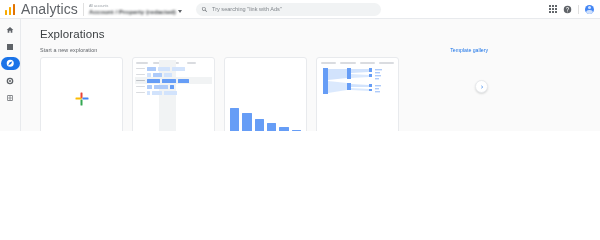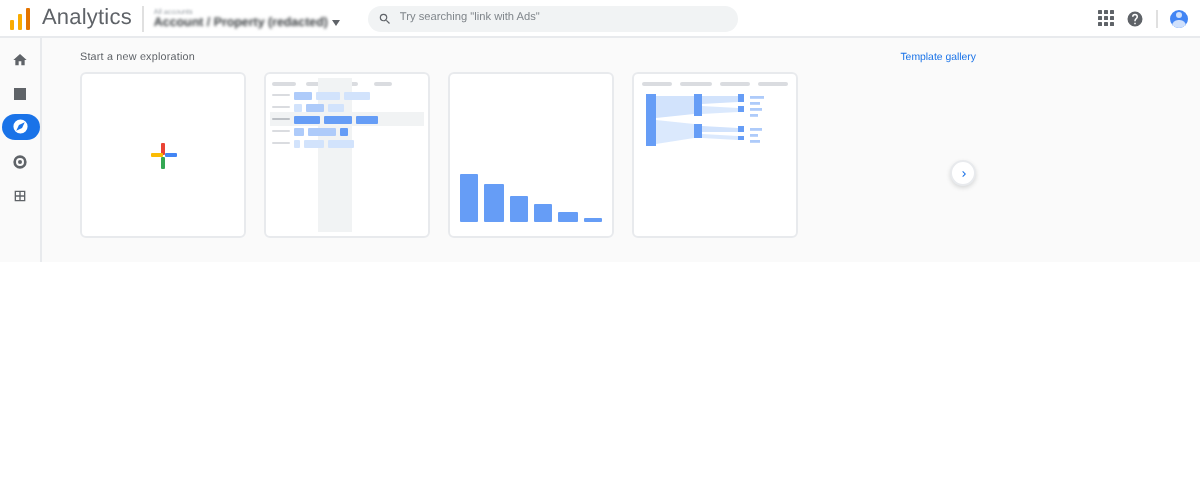--- a/index.html
+++ b/index.html
@@ -18,21 +18,21 @@
     display: flex; align-items: center;
     border-bottom: 1px solid #e8eaed;
     padding-left: 4px;
   }
   .ga-logo { width: 13px; height: 13px; position: relative; flex: 0 0 auto; margin-right: 4px; }
   .ga-logo i { position: absolute; bottom: 1px; border-radius: .5px; display:block; }
   .ga-logo i:nth-child(1){ left:0.5px;  width:2.5px; height:5px;  background:#f9ab00; }
   .ga-logo i:nth-child(2){ left:4.5px;  width:2.5px; height:8px;  background:#f9ab00; }
   .ga-logo i:nth-child(3){ left:8.5px;  width:2.5px; height:11px; background:#e37400; }
   .brand {
-    font-size: 11px; color: #5f6368; letter-spacing: .1px;
+    font-size: 14px; color: #5f6368; letter-spacing: .1px;
     white-space: nowrap; flex: 0 0 auto;
   }
   .vsep { width:1px; height:13px; background:#e0e0e0; margin:0 5px; flex:0 0 auto; }
 
   
   .acct { flex: 0 0 auto; display:flex; flex-direction:column; justify-content:center; max-width:115px; }
   .acct-top { font-size:3.6px; color:#9aa0a6; white-space:nowrap; overflow:hidden; filter: blur(.55px); }
   .acct-row { display:flex; align-items:center; gap:2px; }
   .acct-name { font-size:6.2px; color:#3c4043; font-weight:bold; white-space:nowrap;
                overflow:hidden; max-width:98px; filter: blur(.85px); }
@@ -212,20 +212,21 @@
       </div>
       <div class="rail-item">
         <svg viewBox="0 0 24 24">
           <path fill="#5f6368" d="M4 4h16v16H4V4zm2 2v5h5V6H6zm7 0v5h5V6h-5zM6 13v5h5v-5H6zm7 0v5h5v-5h-5z"></path>
         </svg>
       </div>
     </div>
 
     <div class="main">
 
+      <div class="h1">Explorations</div>
 
       <div class="sub-row">
         <div class="h2">Start a new exploration</div>
         <a class="tpl-link">Template gallery</a>
       </div>
 
       <div class="cards">
 
         <div class="col">
           <div class="card">

